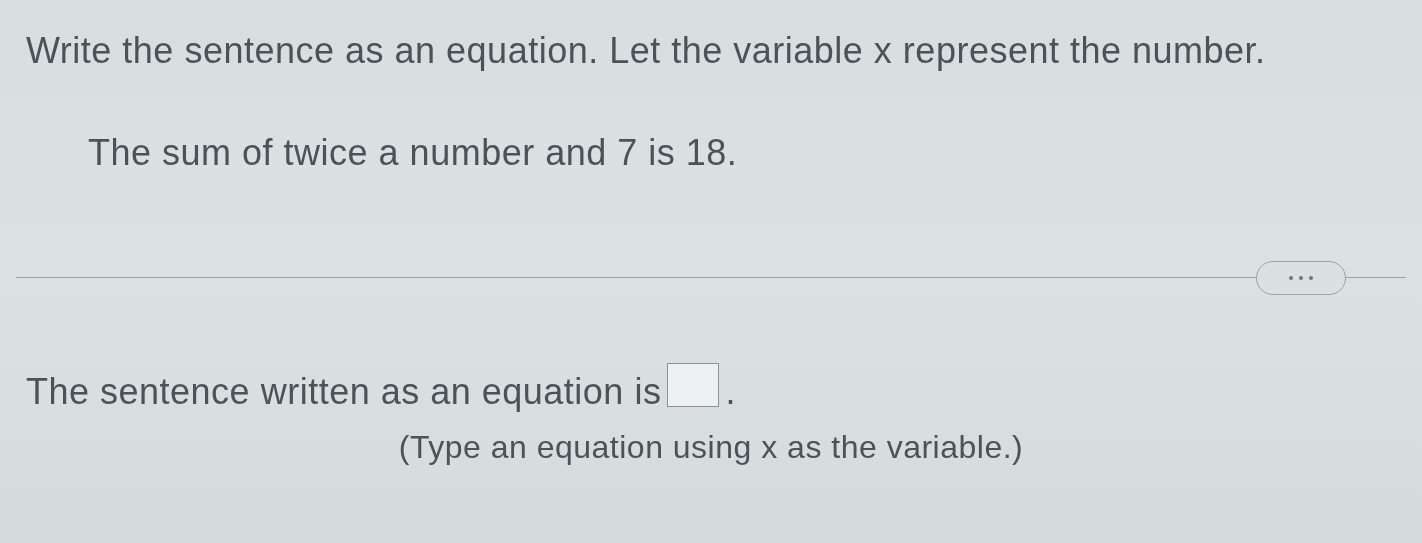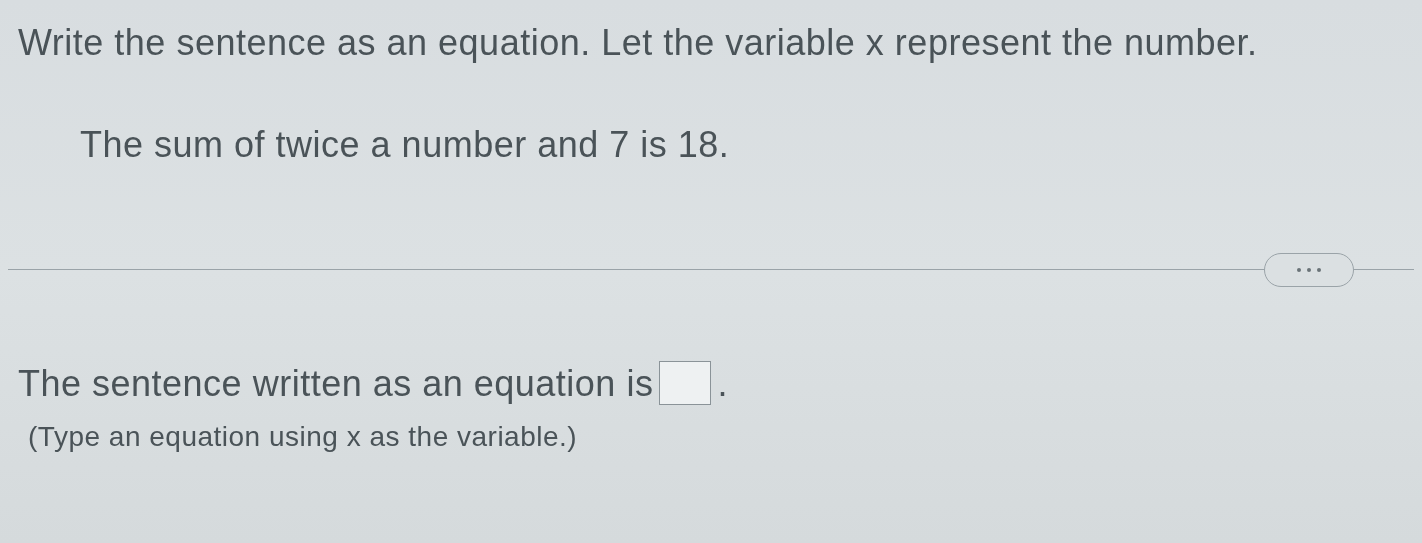--- a/index.html
+++ b/index.html
@@ -10,21 +10,21 @@
     body {
       width: 1422px;
       height: 543px;
       background: linear-gradient(to bottom, #d8dde0 0%, #dce1e3 50%, #d5dadc 100%);
       font-family: Arial, Helvetica, sans-serif;
       color: #4a5358;
       overflow: hidden;
       position: relative;
     }
     .content {
-      padding: 8px;
+      padding: 16px;
     }
     .instruction {
       font-size: 36px;
       color: #4a5358;
       padding: 12px 10px 0 10px;
       line-height: 1.3;
       letter-spacing: 0.5px;
     }
     .problem-statement {
       font-size: 36px;
@@ -69,40 +69,41 @@
     }
     .answer-section {
       padding: 70px 10px 0 10px;
     }
     .answer-line {
       font-size: 36px;
       color: #4a5358;
       line-height: 1.4;
       letter-spacing: 0.5px;
       display: flex;
-      align-items: flex-end;
+      align-items: flex-start;
       flex-wrap: wrap;
     }
     .answer-input {
       display: inline-block;
       width: 52px;
       height: 44px;
       border: 1.5px solid #8a9398;
       background: #eef1f2;
       margin: 0 6px;
       vertical-align: middle;
       position: relative;
       top: -4px;
     }
     .hint {
-      font-size: 28px;
+      font-size: 32px;
       color: #4a5358;
       padding: 8px 10px 0 10px;
       line-height: 1.4;
       letter-spacing: 0.5px;
+      text-align: center;
     }
   </style>
 </head>
 <body>
 
 <div class="content">
   <div class="instruction">Write the sentence as an equation. Let the variable x represent the number.</div>
   <div class="problem-statement">The sum of twice a number and 7 is 18.</div>
 
   <div class="divider-wrap">

